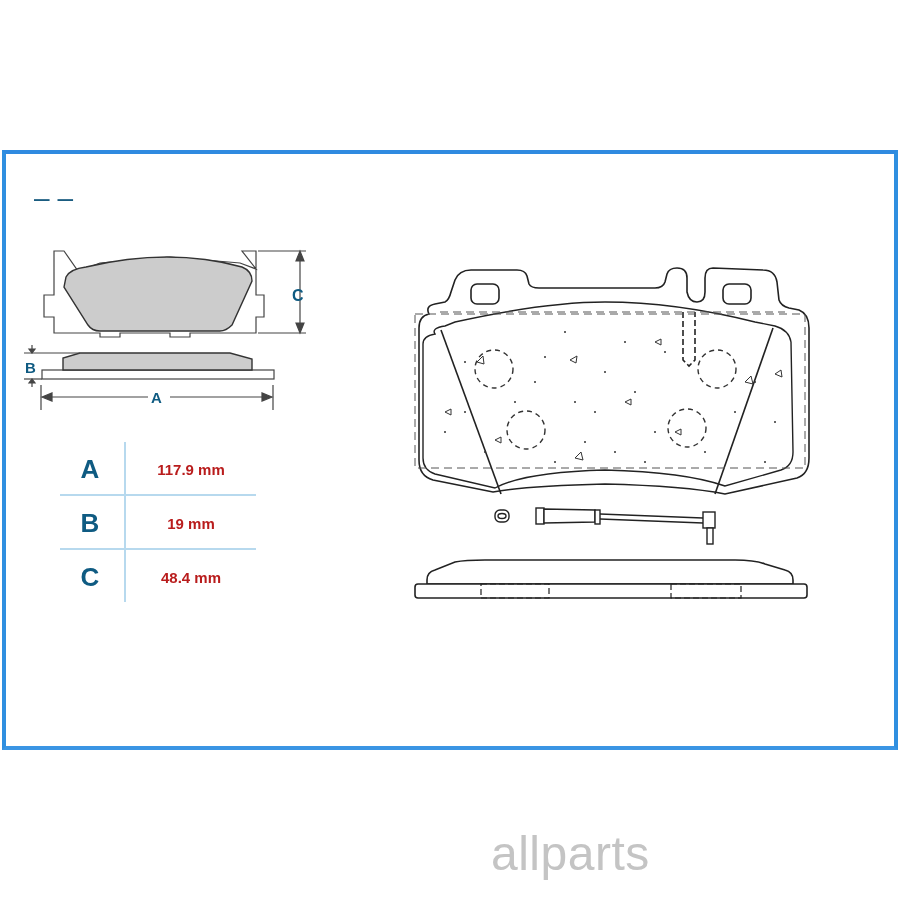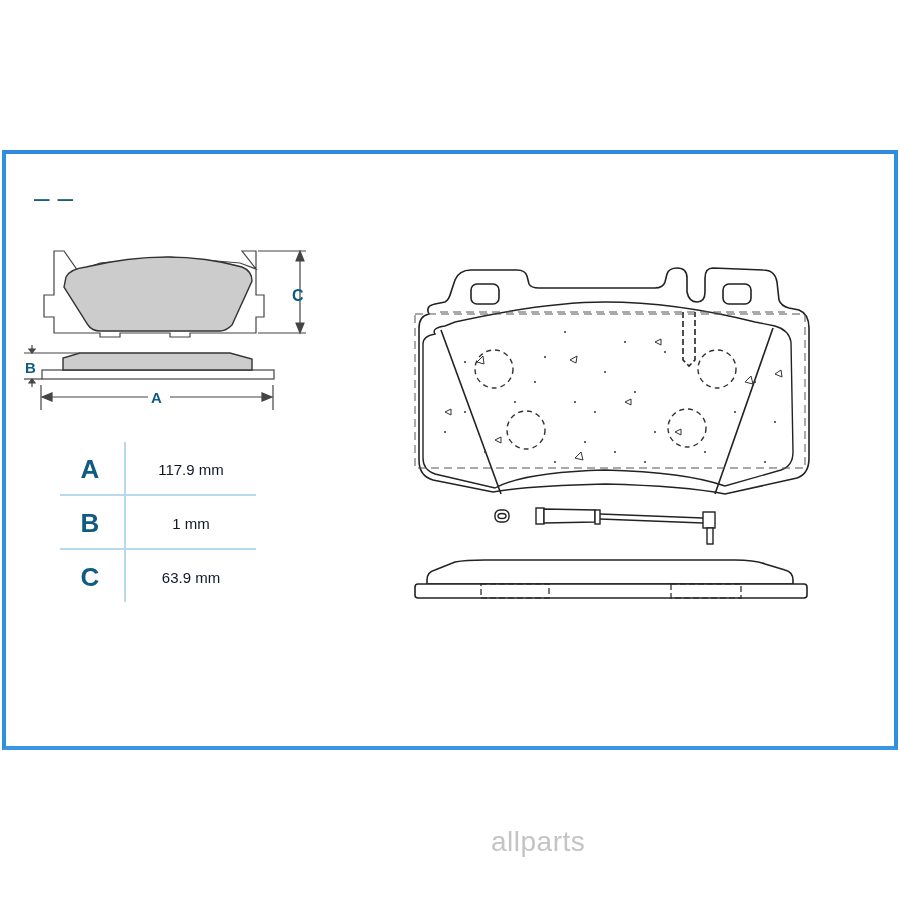--- a/index.html
+++ b/index.html
@@ -12,24 +12,24 @@
     }
     .title {
       position: absolute; left: 34px; top: 178px; height: 40px;
       display: flex; align-items: center; gap: 8px;
       color: #0f5b82; font-weight: bold; font-size: 34px; letter-spacing: 0px;
     }
     .title .dash { font-weight: normal; font-size: 28px; color: #1a5c80; }
     .spec-table { position: absolute; left: 60px; top: 442px; width: 196px; height: 162px; }
     .spec-row { position: absolute; left: 0; width: 196px; height: 54px; display: flex; align-items: center; }
     .spec-key { width: 60px; text-align: center; font-weight: bold; font-size: 26px; color: #0f5b82; }
-    .spec-val { flex: 1; text-align: center; font-size: 15px; color: #0f172a; padding-left: 6px; }
+    .spec-val { flex: 1; text-align: center; font-size: 15px; color: #b91c1c; padding-left: 6px; font-weight: bold; }
     .vline { position: absolute; left: 64px; top: 0; width: 2px; height: 160px; background: #b7d9ee; }
     .hline { position: absolute; left: 0; width: 196px; height: 2px; background: #b7d9ee; }
-    .brand { position: absolute; left: 491px; top: 826px; font-size: 28px; color: #c4c4c4; font-weight: normal; letter-spacing: 0.5px; }
+    .brand { position: absolute; left: 491px; top: 826px; font-size: 48px; color: #c4c4c4; font-weight: normal; letter-spacing: 0.5px; }
     svg text { font-family: "Liberation Sans", sans-serif; }
   </style>
 </head>
 <body>
 
 <div class="frame"></div>
 
 <div class="title">
   <span class="dash">–</span>
   <span class="dash">–</span>
@@ -78,25 +78,25 @@
 <div class="spec-table">
   <div class="vline"></div>
   <div class="hline" style="top:52px;"></div>
   <div class="hline" style="top:106px;"></div>
   <div class="spec-row" style="top:0px;">
     <span class="spec-key">A</span>
     <span class="spec-val">117.9 mm</span>
   </div>
   <div class="spec-row" style="top:54px;">
     <span class="spec-key">B</span>
-    <span class="spec-val">1 mm</span>
+    <span class="spec-val">19 mm</span>
   </div>
   <div class="spec-row" style="top:108px;">
     <span class="spec-key">C</span>
-    <span class="spec-val">63.9 mm</span>
+    <span class="spec-val">48.4 mm</span>
   </div>
 </div>
 
 <svg style="position:absolute;left:405px;top:262px;" width="410" height="370" viewBox="0 0 410 370">
   <g fill="none" stroke="#222" stroke-width="1.6">
 
     <path d="M24,52 Q20,44 30,42 L40,40 Q44,38 46,30 L50,18 Q54,8 66,8 L112,8 Q120,8 122,14 L124,22 Q126,26 134,26 L250,26 Q258,26 260,20 L262,12 Q264,6 272,6 Q282,6 282,16 L282,30 Q284,40 292,40 Q300,40 300,30 L300,16 Q300,6 308,6 L358,8 Q370,8 372,20 L374,38 Q376,44 384,46 L394,48 Q404,52 404,66 L404,196 Q404,212 392,216 L320,232 Q280,224 200,222 Q120,224 88,230 L28,218 Q14,214 14,198 L14,66 Q14,54 24,52 Z"></path>
 
     <rect x="66" y="22" width="28" height="20" rx="6"></rect>
     <rect x="318" y="22" width="28" height="20" rx="6"></rect>

